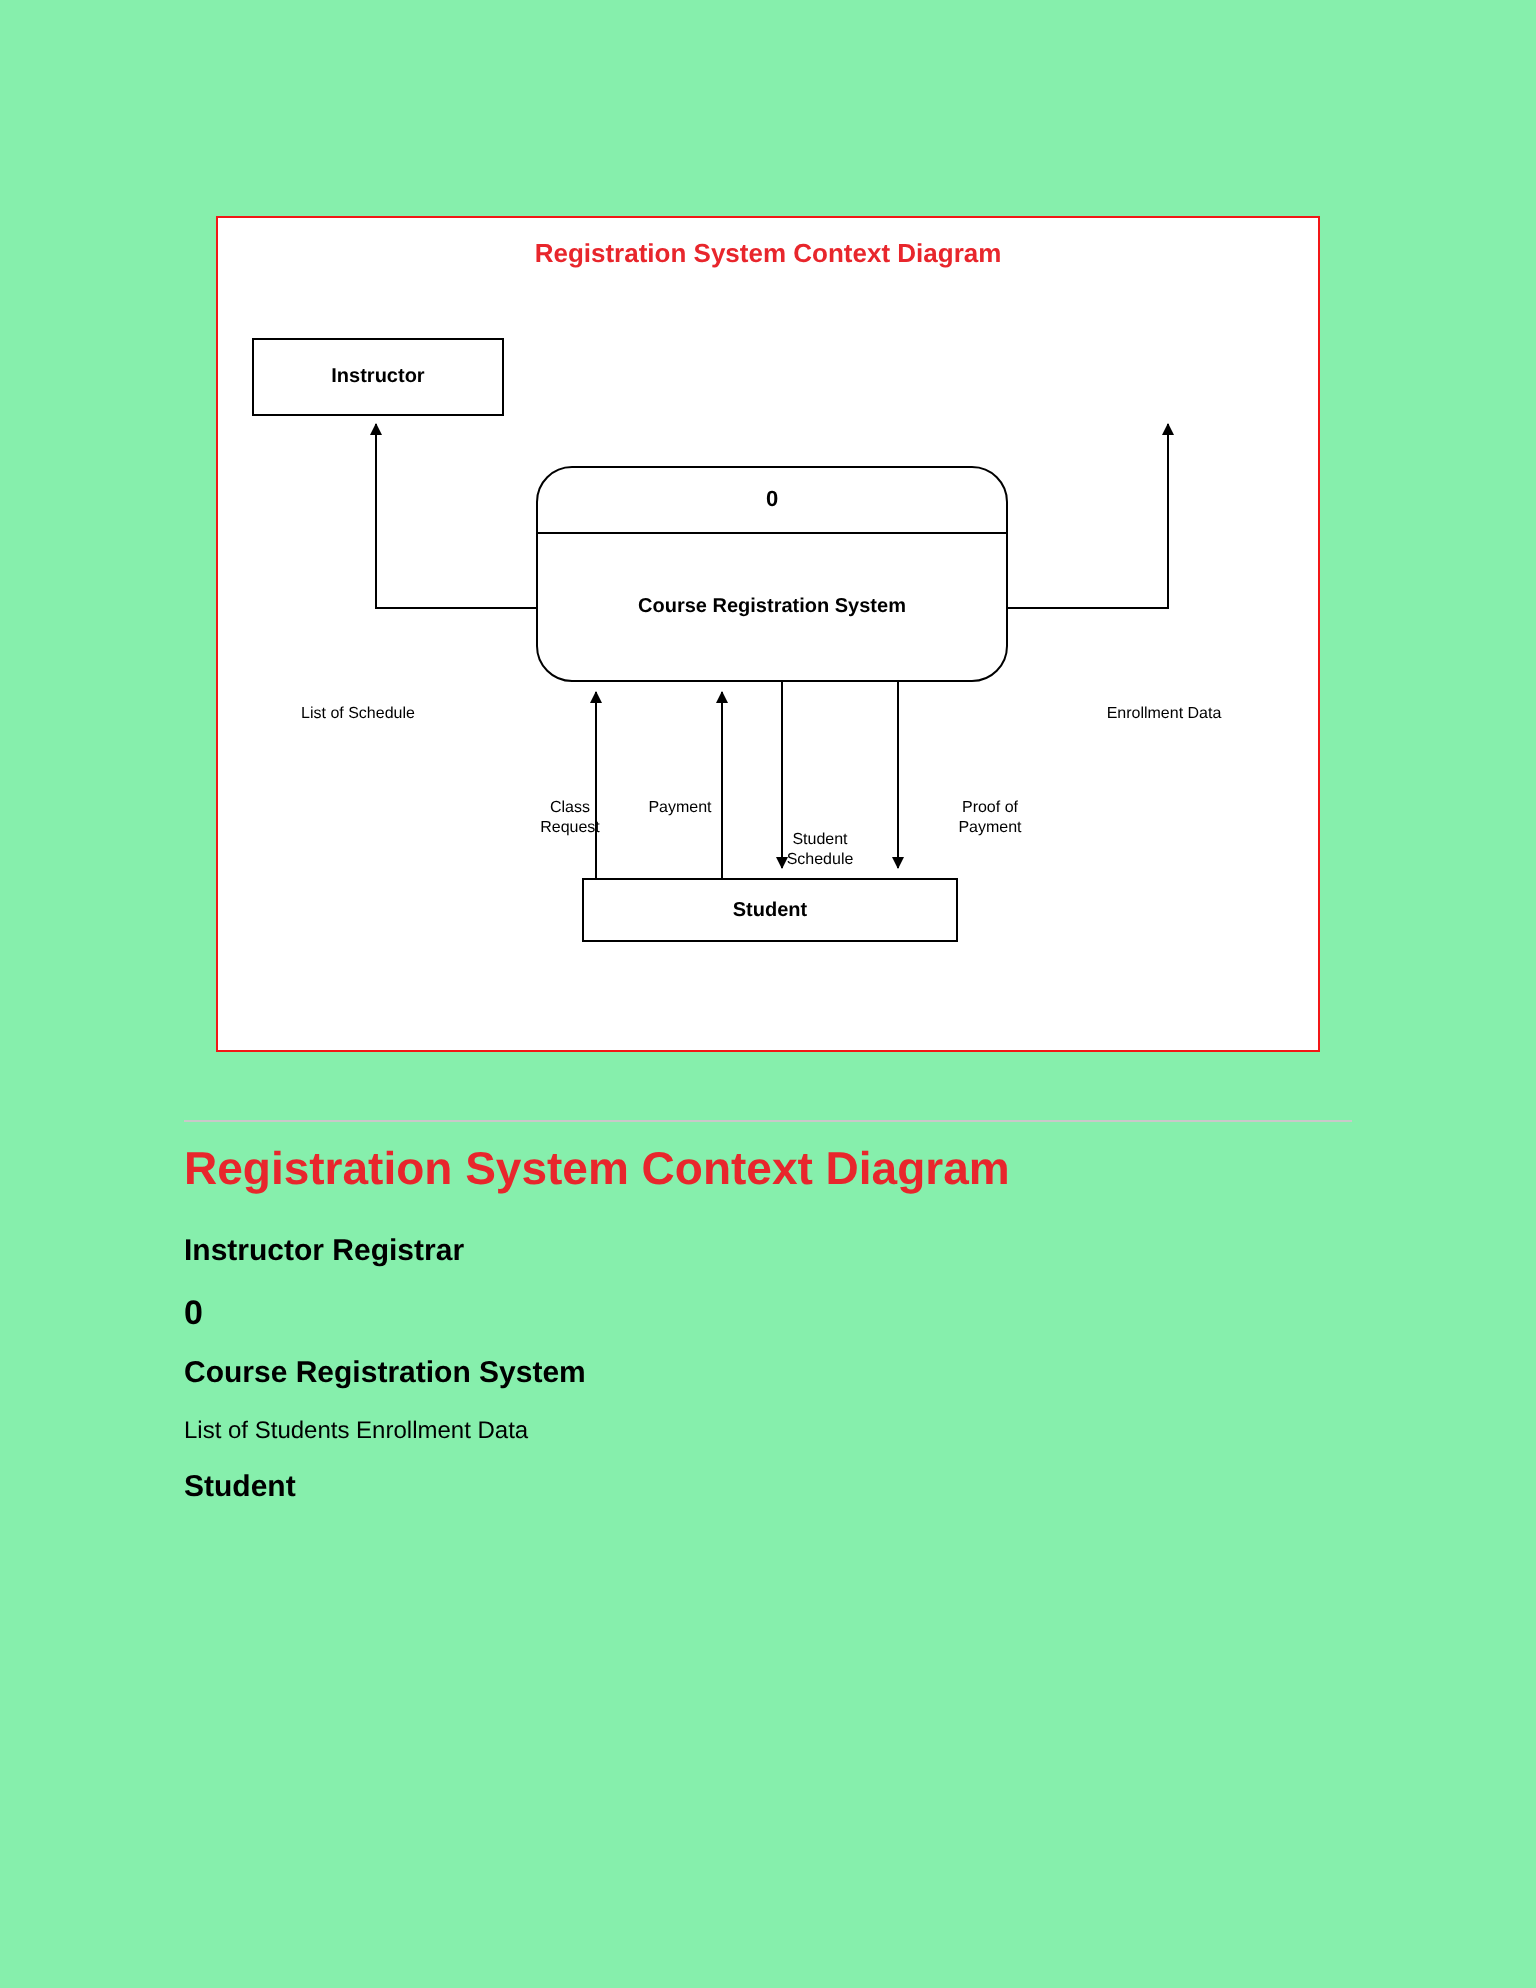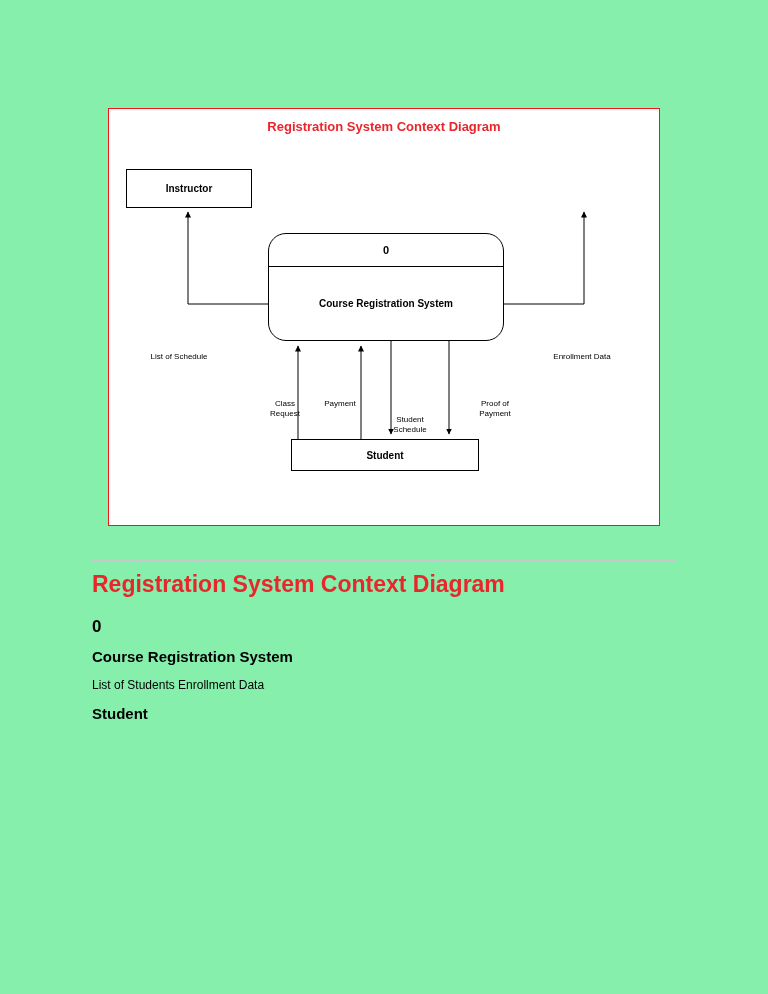--- a/index.html
+++ b/index.html
@@ -144,19 +144,20 @@
     <div class="flow-label lbl-class-request">Class Request</div>
     <div class="flow-label lbl-payment">Payment</div>
     <div class="flow-label lbl-student-schedule">Student Schedule</div>
     <div class="flow-label lbl-proof-of-payment">Proof of Payment</div>
   </div>
 
   <div class="divider"></div>
 
   <div class="body-text">
     <div class="body-heading">Registration System Context Diagram</div>
+    <p class="b-bold">Instructor Registrar</p>
     <p class="b-zero">0</p>
     <p class="b-bold">Course Registration System</p>
     <p class="b-regular">List of Students Enrollment Data</p>
     <p class="b-bold">Student</p>
   </div>
 
 </div>
 
 </body></html>

